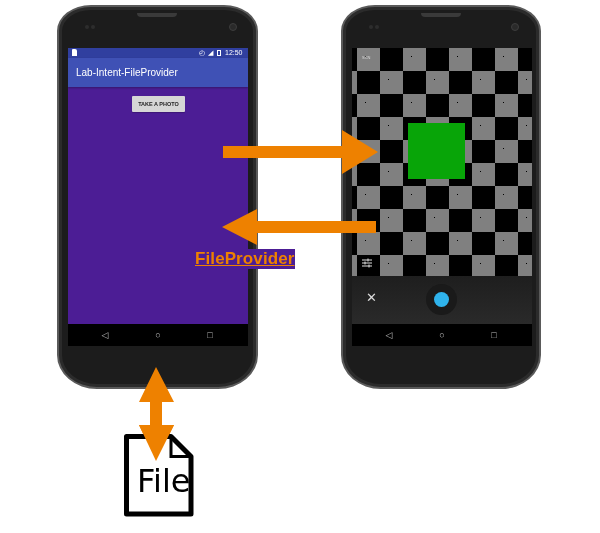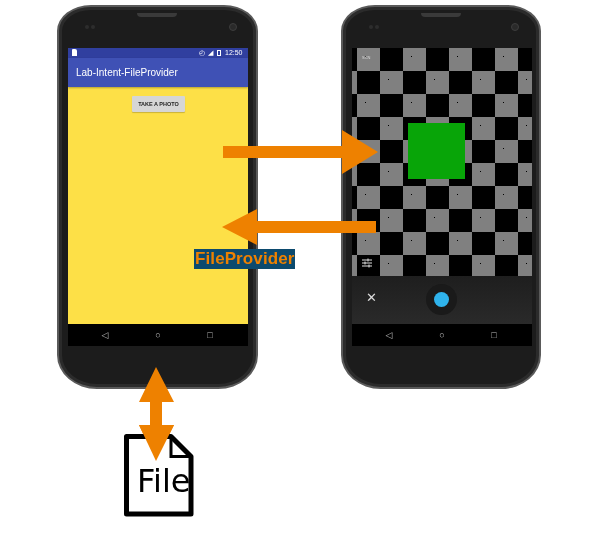--- a/index.html
+++ b/index.html
@@ -9,21 +9,21 @@
   
   .phone { position: absolute; background: #1c1c1c; border: 2px solid #5a5a5a; box-sizing: border-box;
            box-shadow: inset 0 0 0 3px #2b2b2b; }
   .phone.left { left: 57px; top: 5px; width: 201px; height: 384px; border-radius: 34px 34px 40px 40px / 26px 26px 34px 34px; }
   .phone.right { left: 341px; top: 5px; width: 200px; height: 384px; border-radius: 34px 34px 40px 40px / 26px 26px 34px 34px; }
   .speaker-notch { position: absolute; top: 6px; height: 4px; width: 40px; background: #3a3a3a; border-radius: 0 0 6px 6px; }
   .cam-dot { position: absolute; width: 6px; height: 6px; border-radius: 50%; background: #2a2a2a; border: 1px solid #3d3d3d; }
   .sens { position: absolute; width: 4px; height: 4px; border-radius: 50%; background: #2d2d2d; }
 
   
-  .screen-left { position: absolute; left: 68px; top: 48px; width: 180px; height: 298px; background: #fde047; overflow: hidden; }
+  .screen-left { position: absolute; left: 68px; top: 48px; width: 180px; height: 298px; background: #4c1d95; overflow: hidden; }
   .statusbar { position: absolute; left: 0; top: 0; width: 100%; height: 10px; background: #303f9f; color: #fff; font-size: 7px; }
   .appbar { position: absolute; left: 0; top: 10px; width: 100%; height: 29px; background: #3f51b5; box-shadow: 0 1px 2px rgba(0,0,0,0.3); }
   .appbar-title { position: absolute; left: 8px; top: 9px; color: #fff; font-size: 10px; }
   .take-photo { position: absolute; left: 64px; top: 48px; width: 53px; height: 16px; background: #d6d6d6; border-radius: 1px;
                 font-size: 5.5px; font-weight: bold; color: #222; text-align: center; line-height: 16px; box-shadow: 0 1px 1px rgba(0,0,0,0.2); }
   .navbar { position: absolute; left: 0; top: 276px; width: 100%; height: 22px; background: #000; }
   .nav-icon { position: absolute; top: 0; height: 22px; line-height: 22px; color: #bdbdbd; font-size: 9px; text-align: center; width: 14px; }
 
   
   .screen-right { position: absolute; left: 352px; top: 48px; width: 180px; height: 298px; background: #000; overflow: hidden; }
@@ -37,21 +37,21 @@
   .scn-label { position: absolute; left: 10px; top: 7px; font-size: 4px; color: #ddd; }
   .tune-icon { position: absolute; left: 10px; top: 210px; width: 10px; height: 10px; }
   .cam-controls { position: absolute; left: 0; top: 228px; width: 100%; height: 48px; background: linear-gradient(#1e1e1e, #2a2a2a); }
   .close-x { position: absolute; left: 14px; top: 14px; color: #ddd; font-size: 13px; line-height: 16px; }
   .shutter-ring { position: absolute; left: 74px; top: 8px; width: 31px; height: 31px; border-radius: 50%; background: #1a1a1a; }
   .shutter { position: absolute; left: 8px; top: 8px; width: 15px; height: 15px; border-radius: 50%; background: #2fb3ec; }
 
   
   .arrow-color { fill: #ee8100; }
   .label-fileprovider { position: absolute; left: 194px; top: 249px; font-size: 17px; font-weight: bold; color: #ee8100;
-                        background: #0c4a6e; padding: 0 1px; letter-spacing: 0.1px; }
+                        background: #4c1d95; padding: 0 1px; letter-spacing: 0.1px; text-decoration: underline; }
   .file-text { position: absolute; left: 137px; top: 462px; font-size: 32px; color: #000; font-family: "DejaVu Sans", sans-serif; }
 </style>
 </head>
 <body>
 
 <div class="phone left">
   <div class="speaker-notch" style="left:78px;"></div>
   <div class="sens" style="left:26px; top:18px;"></div>
   <div class="sens" style="left:32px; top:18px;"></div>
   <div class="cam-dot" style="left:170px; top:16px;"></div>

